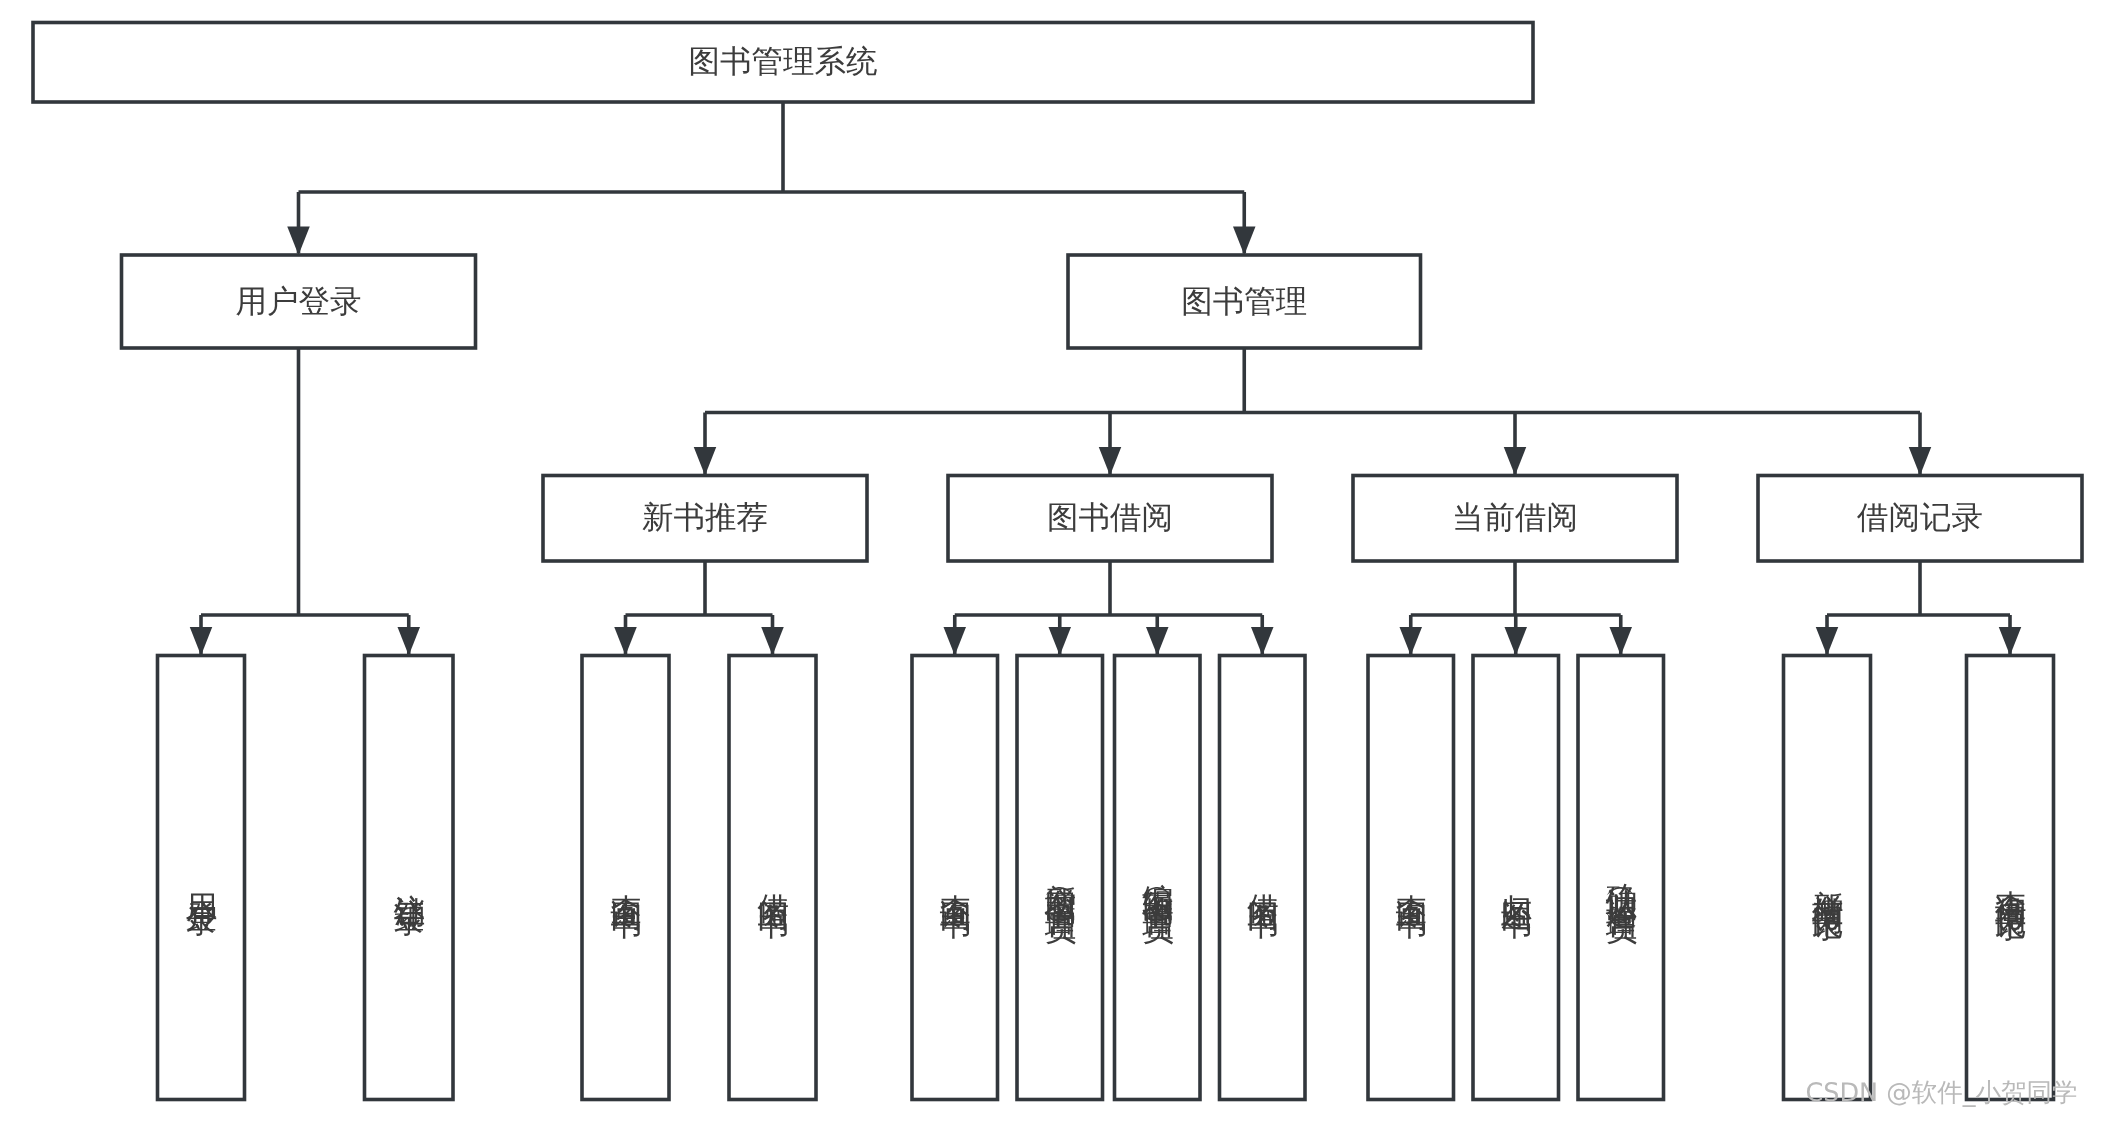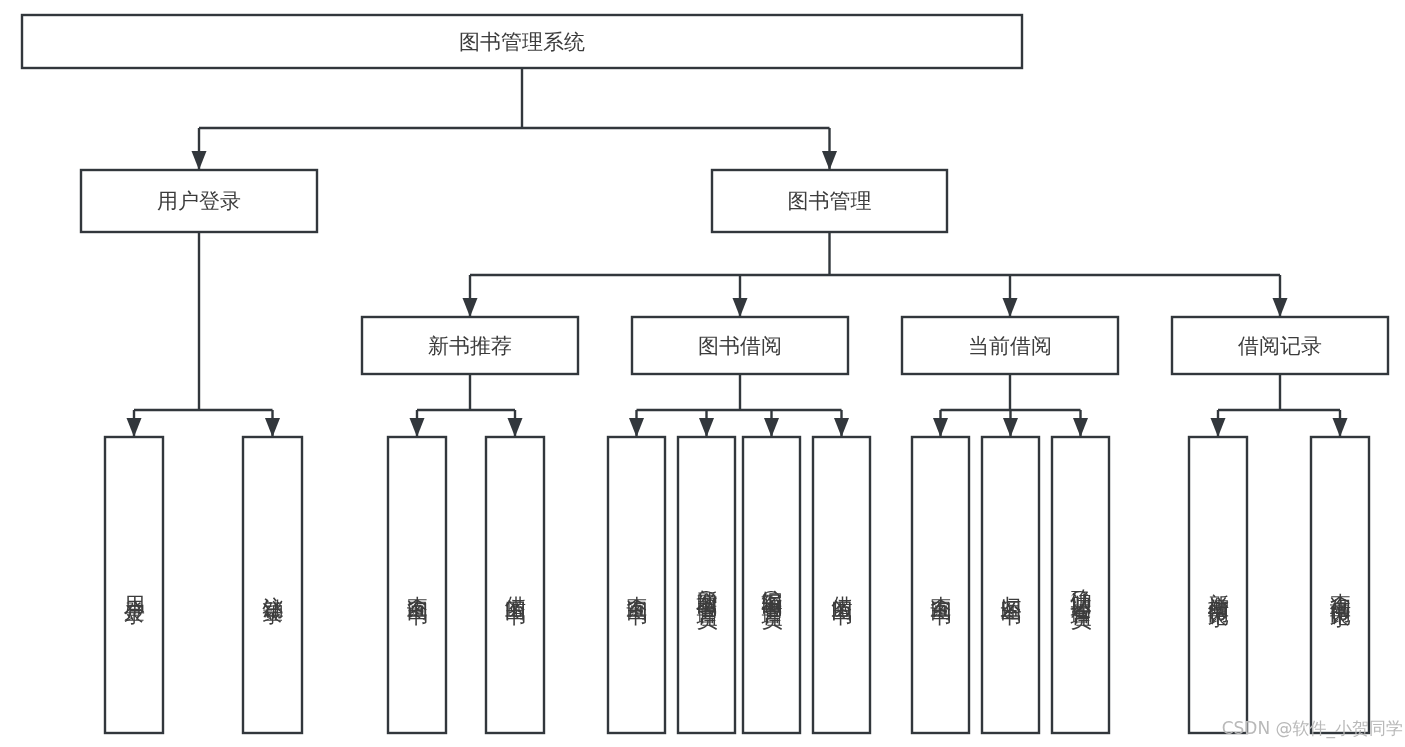--- a/index.html
+++ b/index.html
@@ -56,21 +56,21 @@
     font-family: "DejaVu Sans", "Liberation Sans", sans-serif;
     font-size: 21px;
     color: #3c3c3c;
     letter-spacing: 3px;
     line-height: 1;
     white-space: nowrap;
     pointer-events: none;
   }
   .watermark {
     position: absolute;
-    right: 2px;
+    right: 20px;
     bottom: 7px;
     font-family: "DejaVu Sans", "Liberation Sans", sans-serif;
     font-size: 17px;
     color: #b9b9b9;
     white-space: nowrap;
   }
 </style>
 </head>
 <body>
 

